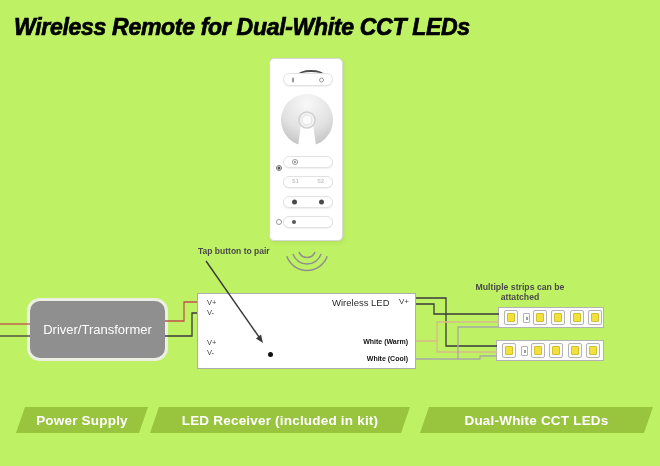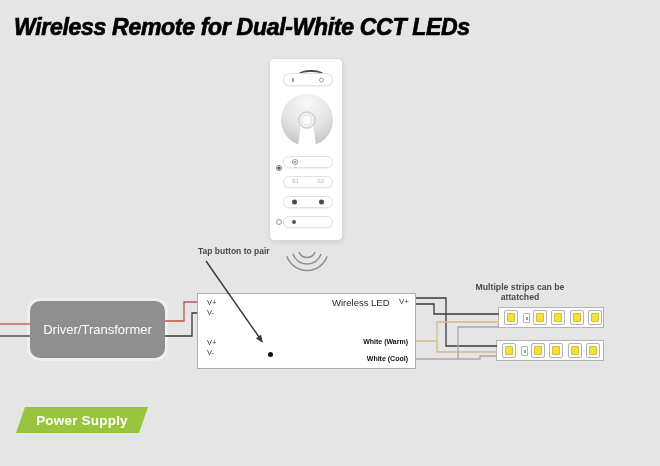--- a/index.html
+++ b/index.html
@@ -2,21 +2,21 @@
 <html style="--banner-green: #98c43e; --driver-gray: #8f8f8f; --wire-red: #c0504d; --wire-black: #3a3a3a; --wire-warm: #d9b98b; --wire-cool: #a8a8a8; --led-yellow: #f2e13a;"><head>
 <meta charset="utf-8">
 <style>
   :root{
     --banner-green:#98c43e; --driver-gray:#8f8f8f;
     --wire-red:#c0504d; --wire-black:#3a3a3a; --wire-warm:#d9b98b; --wire-cool:#a8a8a8;
     --led-yellow:#f2e13a;
   }
   *{box-sizing:border-box; margin:0; padding:0;}
   body{background:#fff; font-family:"Liberation Sans", sans-serif;}
-  #canvas{position:relative; width:660px; height:466px; background:#e5e5e5; overflow:hidden;}
+  #canvas{position:relative; width:660px; height:466px; background:#bef264; overflow:hidden;}
 
   
   .title{position:absolute; left:14px; top:14px; font-size:23px; font-weight:bold; font-style:italic;
          color:#000; letter-spacing:-0.3px; -webkit-text-stroke:0.7px #000;}
 
   
   .remote{position:absolute; left:269px; top:58px; width:74px; height:183px; background:#fff;
           border:1px solid #d8d8d8; border-radius:5px; box-shadow:1px 2px 4px rgba(0,0,0,0.07);}
   .pill{position:absolute; left:13px; width:50px; height:12px; border:1px solid #e2e2e2; border-radius:7px;
         background:#fff; box-shadow:0 1px 1px rgba(0,0,0,0.06);}
@@ -212,14 +212,20 @@
 
     <g>
       <path d="M 206 261 L 259 337" fill="none" style="stroke:#3a3a3a" stroke-width="1.4"></path>
       <polygon points="263,343 256,338.5 261,334.5" fill="#3a3a3a"></polygon>
     </g>
   </svg>
 
   <div class="banner banner-1">
     <span>Power Supply</span>
   </div>
+  <div class="banner banner-2">
+    <span>LED Receiver (included in kit)</span>
+  </div>
+  <div class="banner banner-3">
+    <span>Dual-White CCT LEDs</span>
+  </div>
 
 </div>
 
 </body></html>

